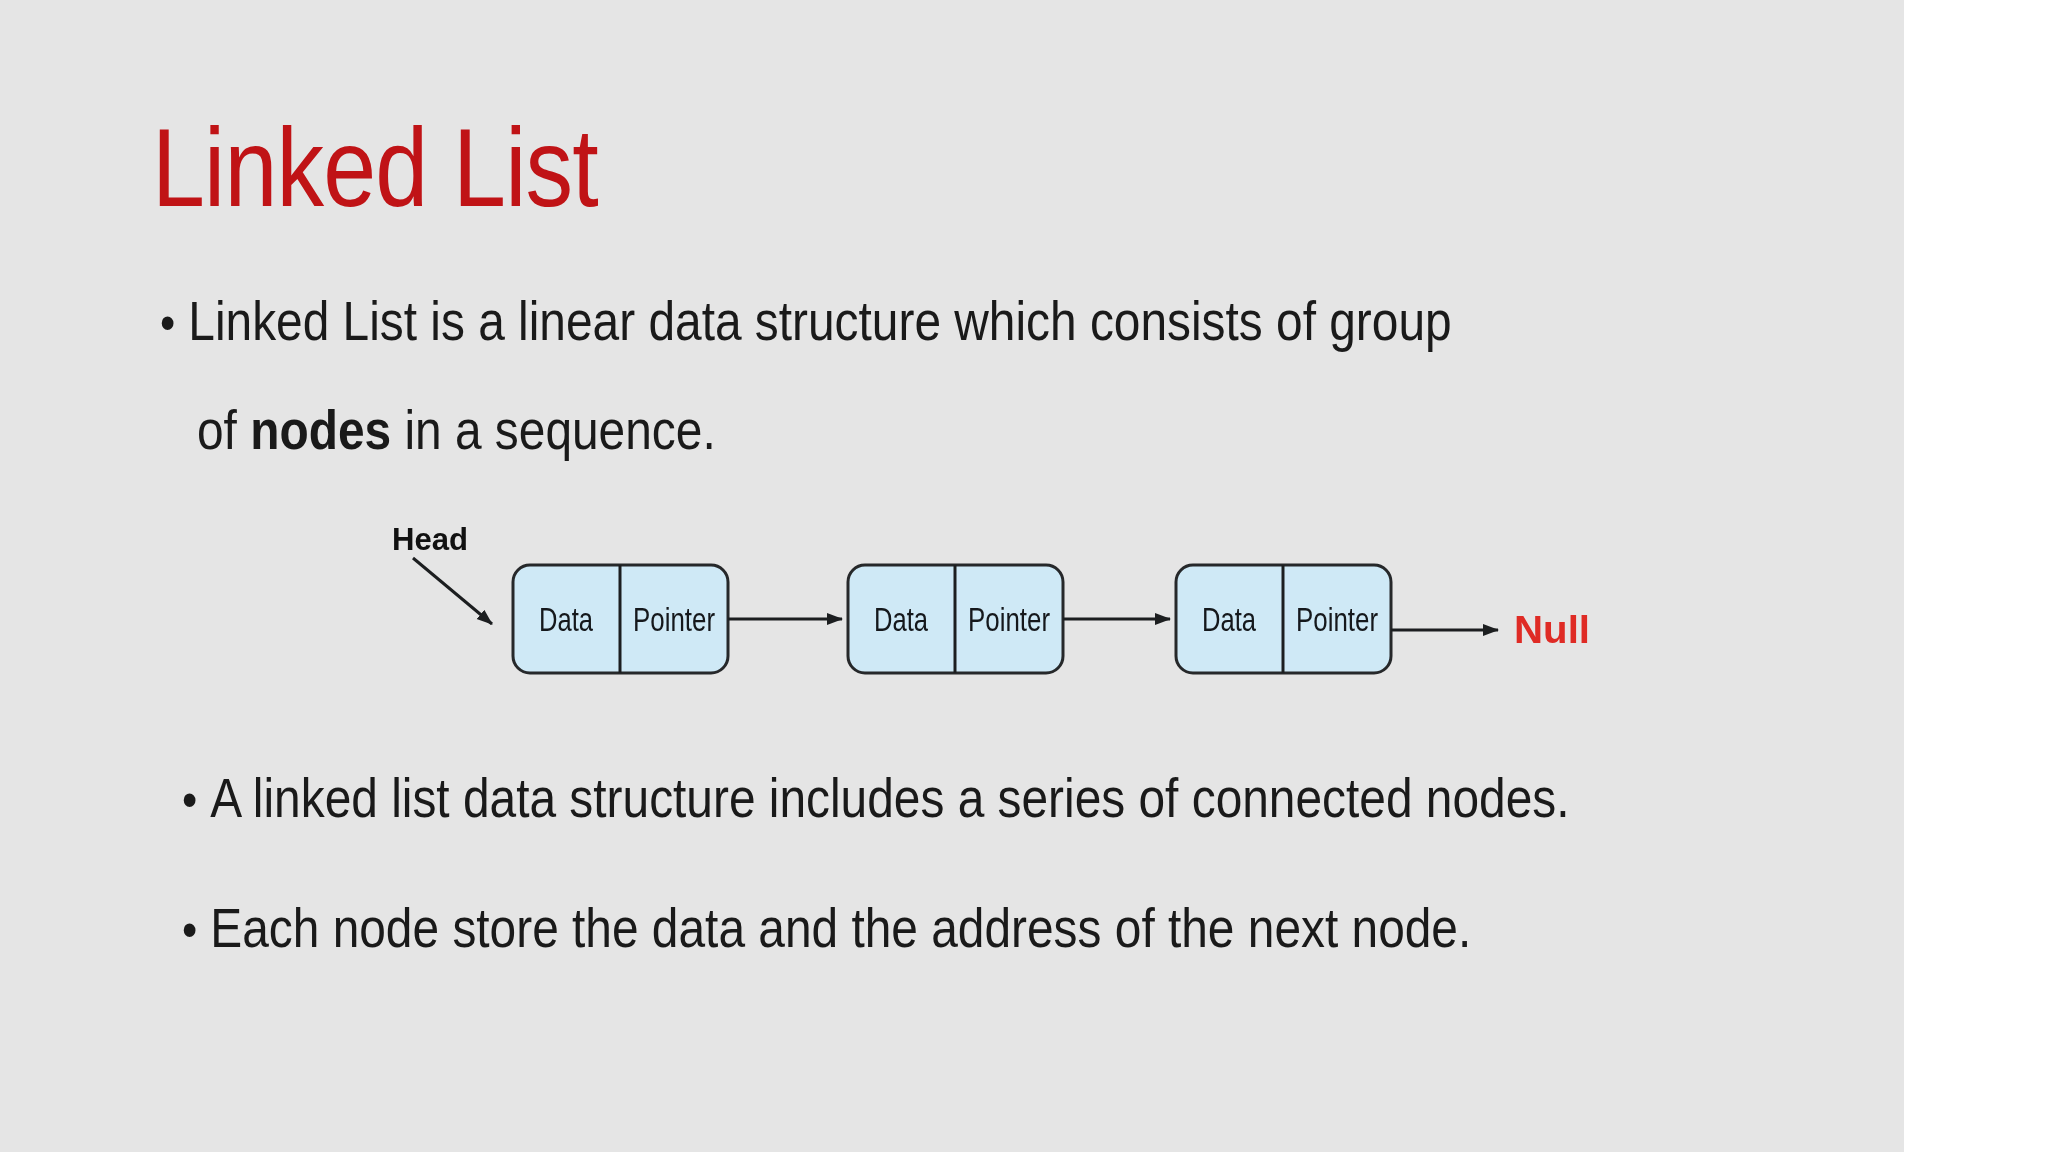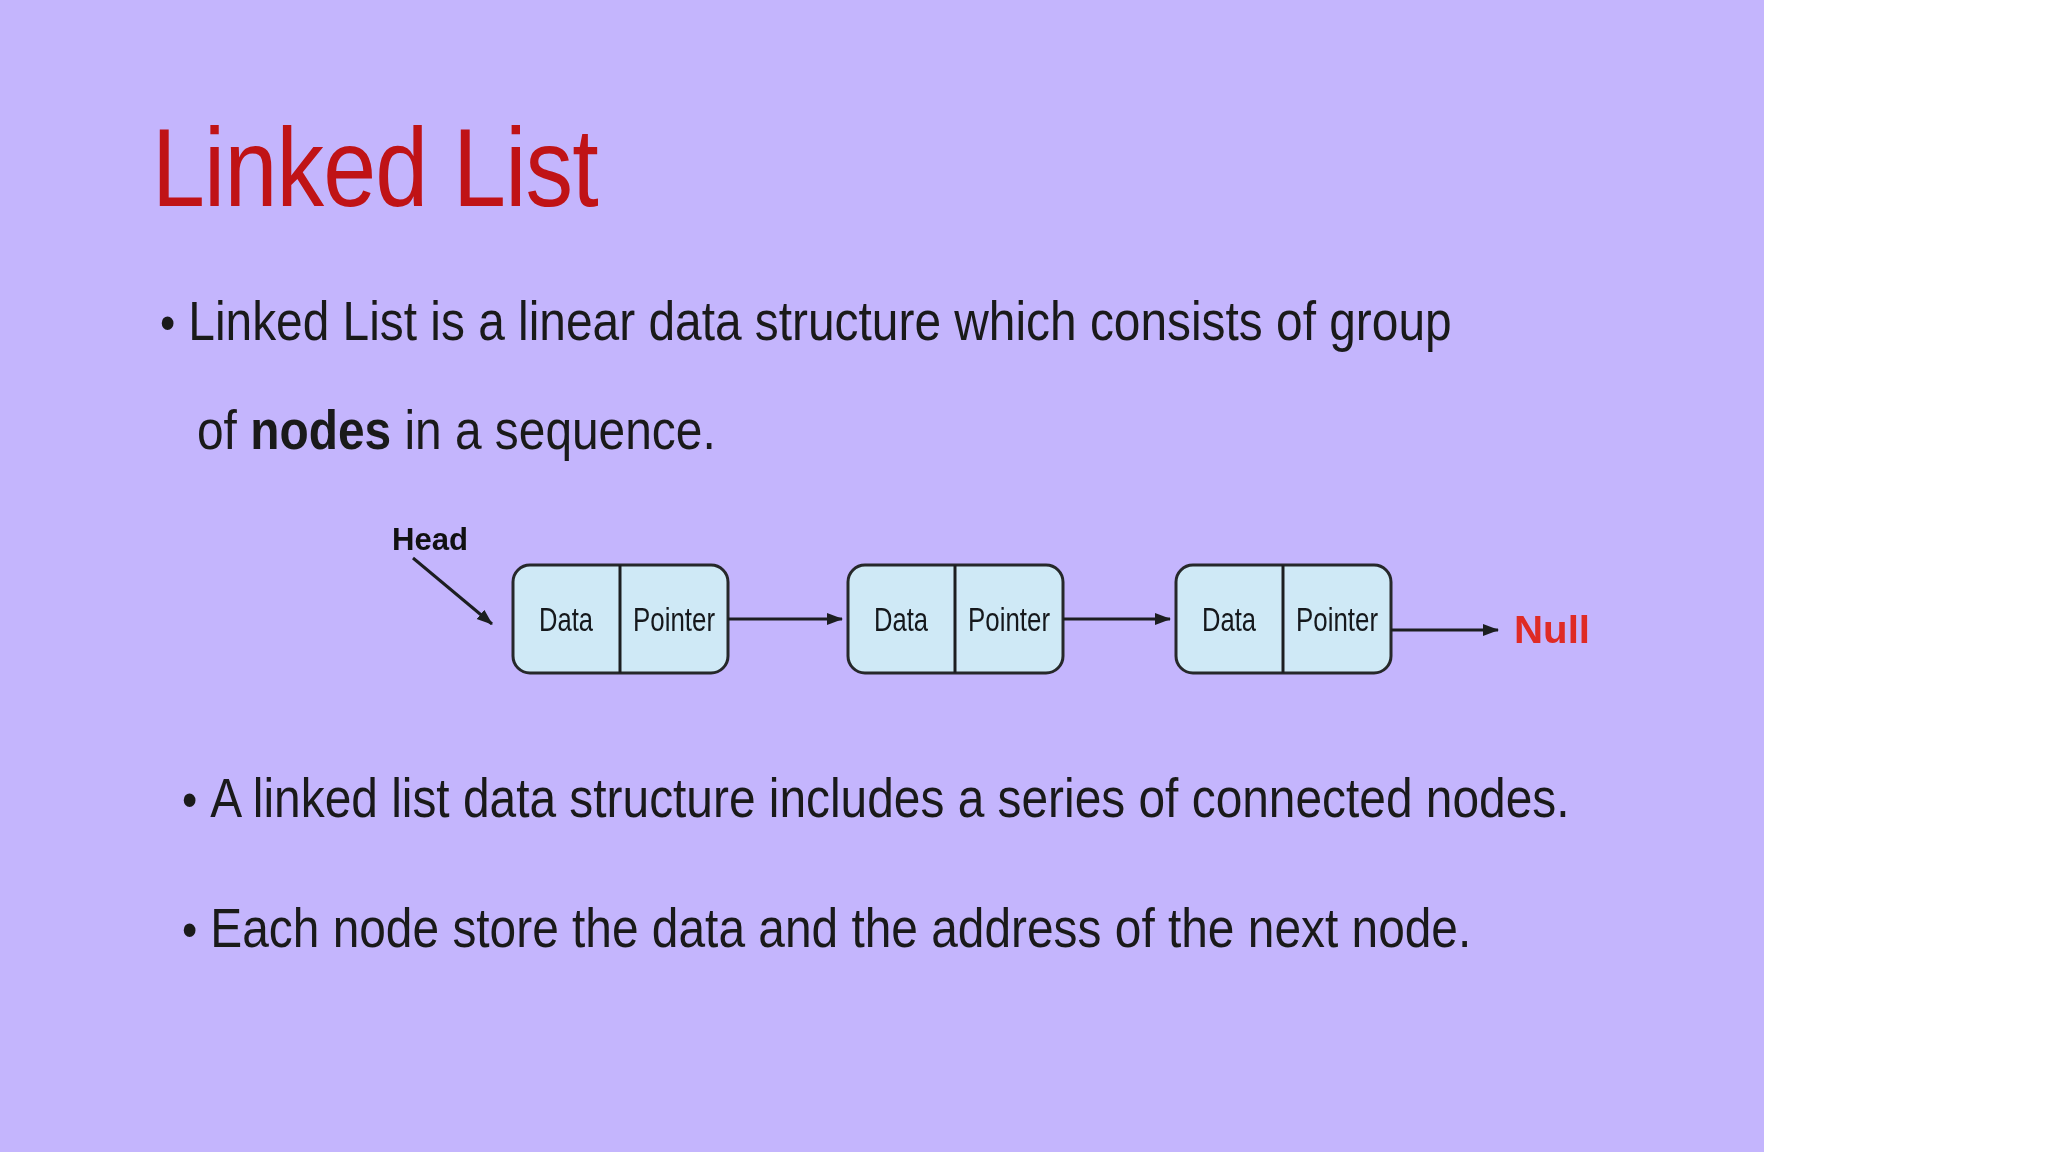--- a/index.html
+++ b/index.html
@@ -2,24 +2,24 @@
 <html><head>
 <meta charset="utf-8">
 <style>
   html, body {
     margin: 0;
     padding: 0;
     background: #ffffff;
   }
   .slide {
     position: relative;
-    width: 1764px;
+    width: 1904px;
     height: 1152px;
     overflow: hidden;
-    background: #c4b5fd;
+    background: #e5e5e5;
     font-family: "Liberation Sans", "DejaVu Sans", sans-serif;
     color: #1a1a1a;
   }
   .title {
     position: absolute;
     left: 152px;
     top: 106px;
     margin: 0;
     font-size: 112px;
     font-weight: 400;

